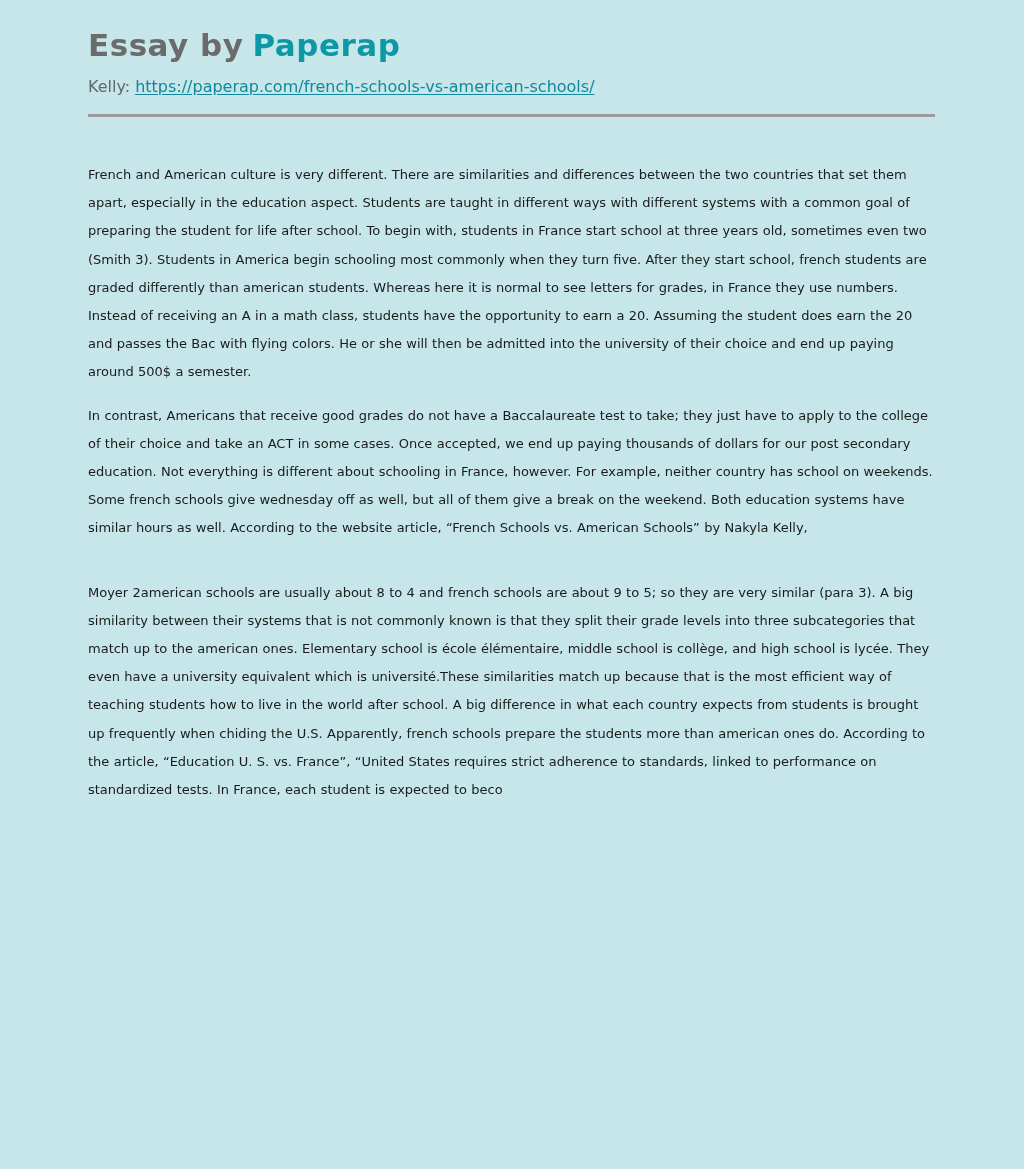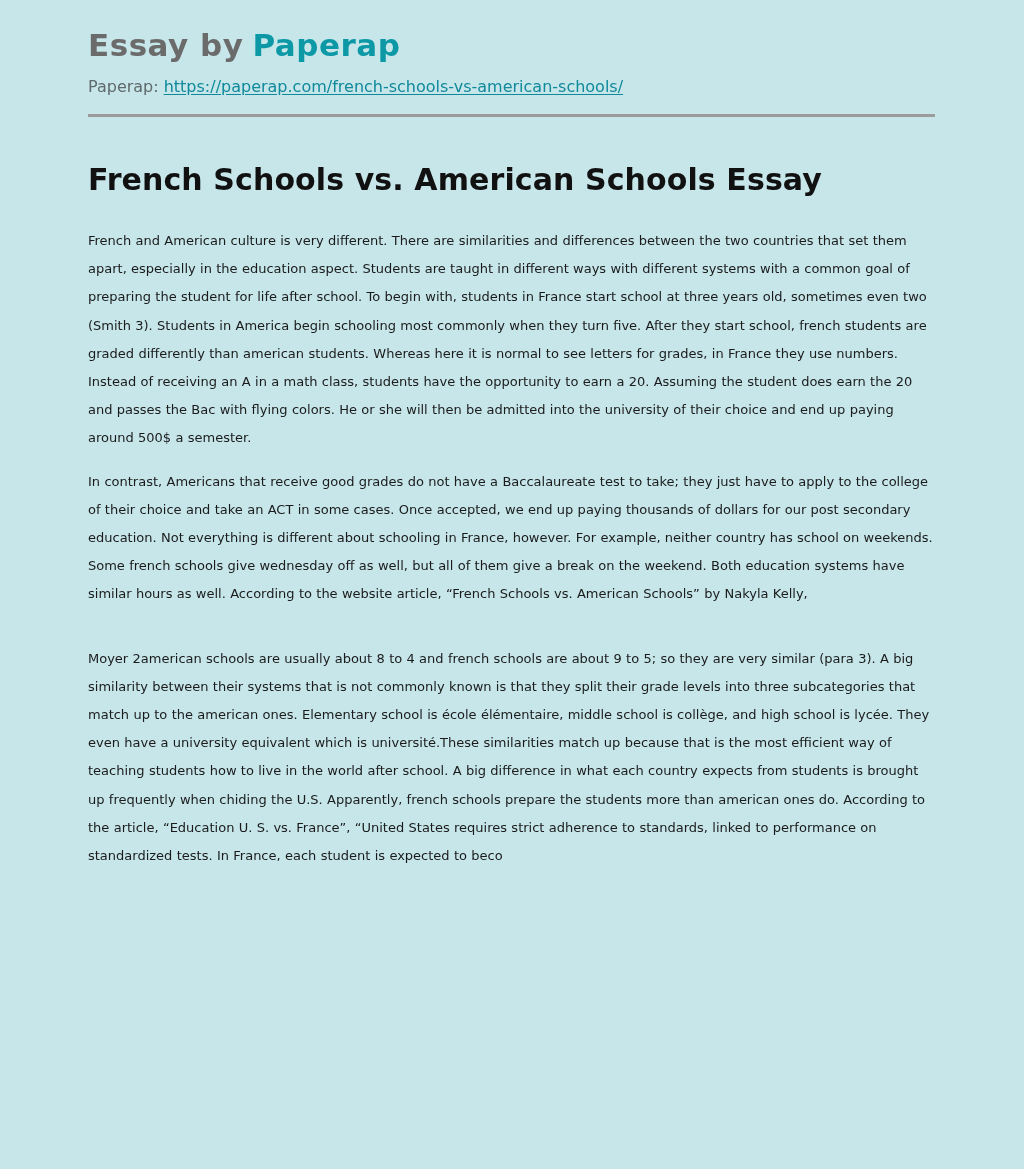--- a/index.html
+++ b/index.html
@@ -96,29 +96,28 @@
 
 <div class="page">
 
   <div class="site-header">
 
     <div class="brand-line">
       <span class="brand-essay-by">Essay by</span><span class="brand-paperap">Paperap</span>
     </div>
 
     <div class="source-line">
-      <span class="source-label">Paperap:</span><a class="source-url" href="#">https://paperap.com/french-schools-vs-american-schools/</a>
+      <span class="source-label">Kelly:</span><a class="source-url" href="#">https://paperap.com/french-schools-vs-american-schools/</a>
     </div>
 
     <div class="header-rule"></div>
   </div>
 
   <div class="article">
 
-    <h1 class="article-title">French Schools vs. American Schools Essay</h1>
 
     <div class="article-body">
       <p>French and American culture is very different. There are similarities and differences between the two countries that set them apart, especially in the education aspect. Students are taught in different ways with different systems with a common goal of preparing the student for life after school. To begin with, students in France start school at three years old, sometimes even two (Smith 3). Students in America begin schooling most commonly when they turn five. After they start school, french students are graded differently than american students. Whereas here it is normal to see letters for grades, in France they use numbers. Instead of receiving an A in a math class, students have the opportunity to earn a 20. Assuming the student does earn the 20 and passes the Bac with flying colors. He or she will then be admitted into the university of their choice and end up paying around 500$ a semester.</p>
       <p>In contrast, Americans that receive good grades do not have a Baccalaureate test to take; they just have to apply to the college of their choice and take an ACT in some cases. Once accepted, we end up paying thousands of dollars for our post secondary education. Not everything is different about schooling in France, however. For example, neither country has school on weekends. Some french schools give wednesday off as well, but all of them give a break on the weekend. Both education systems have similar hours as well. According to the website article, “French Schools vs. American Schools” by Nakyla Kelly,</p>
       <p>Moyer 2american schools are usually about 8 to 4 and french schools are about 9 to 5; so they are very similar (para 3). A big similarity between their systems that is not commonly known is that they split their grade levels into three subcategories that match up to the american ones. Elementary school is école élémentaire, middle school is collège, and high school is lycée. They even have a university equivalent which is université.These similarities match up because that is the most efficient way of teaching students how to live in the world after school. A big difference in what each country expects from students is brought up frequently when chiding the U.S. Apparently, french schools prepare the students more than american ones do. According to the article, “Education U. S. vs. France”, “United States requires strict adherence to standards, linked to performance on standardized tests. In France, each student is expected to beco</p>
     </div>
 
   </div>
 
 </div>

